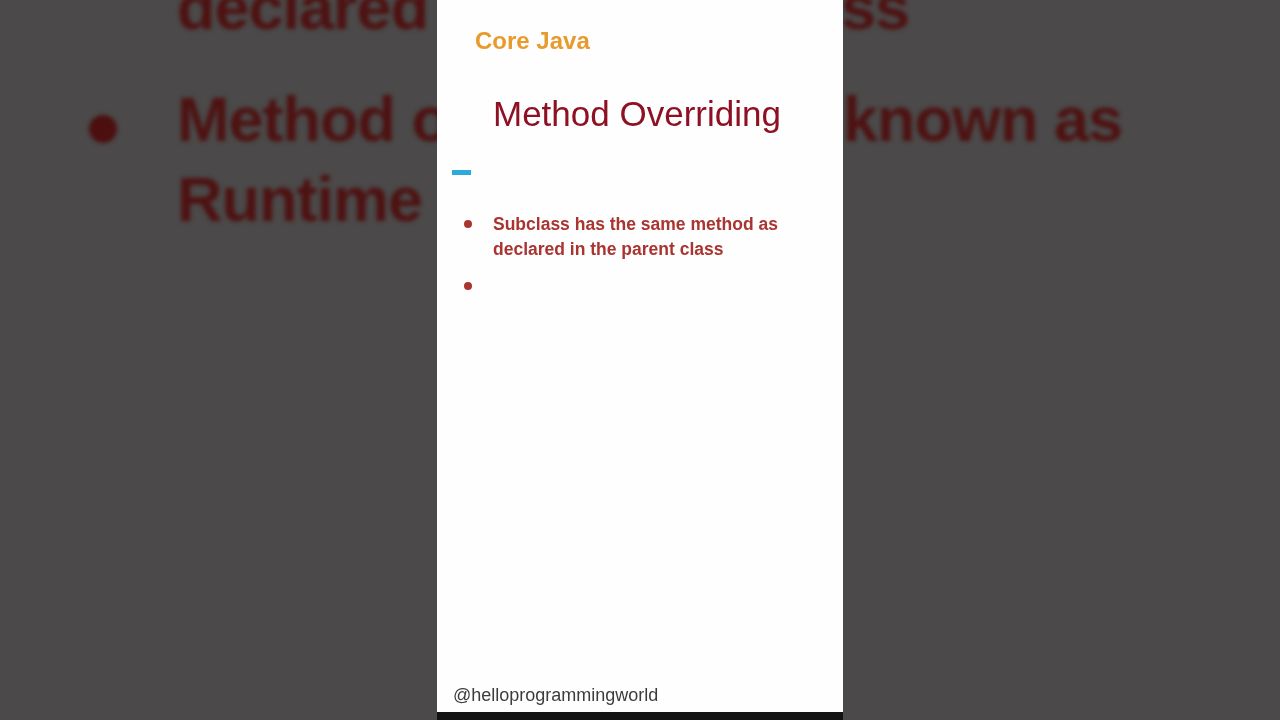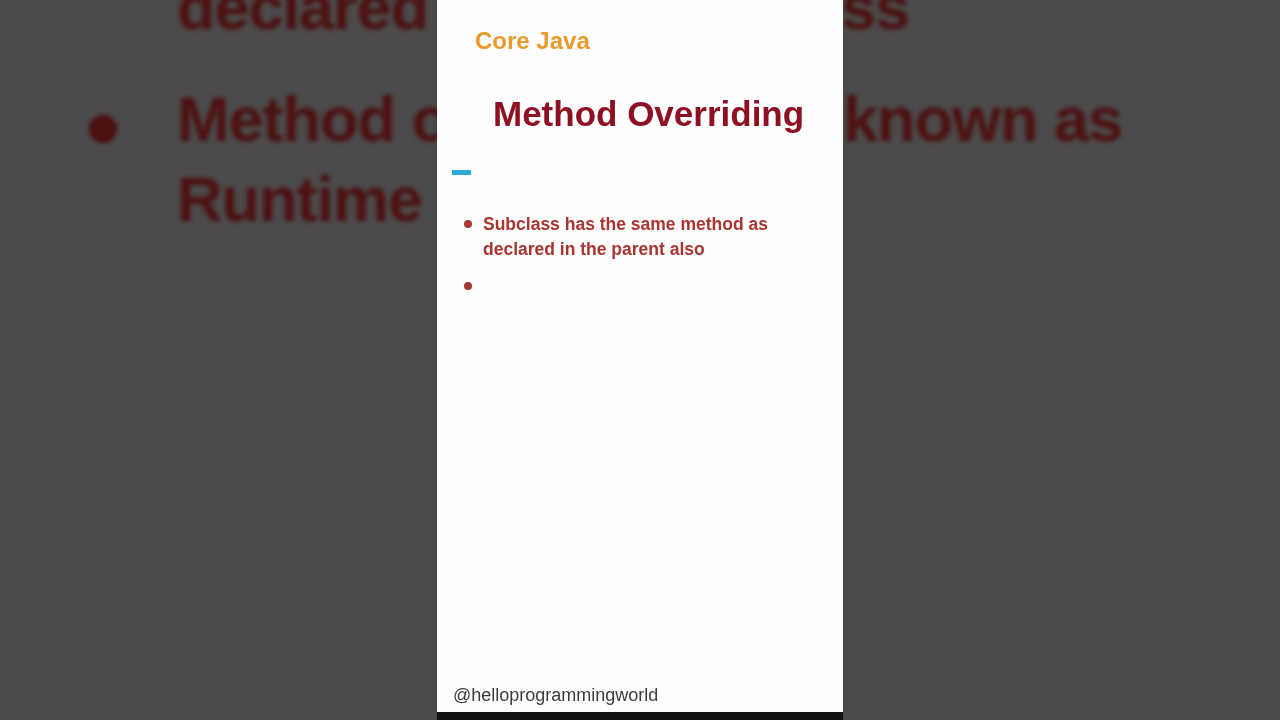--- a/index.html
+++ b/index.html
@@ -66,21 +66,21 @@
     font-size: 24px;
     font-weight: bold;
     color: #E89B2C;
     white-space: nowrap;
   }
   .slide-title {
     position: absolute;
     left: 56px;
     top: 96px;
     font-size: 35px;
-    font-weight: bold;
+    font-weight: normal;
     color: #8E1023;
     line-height: 1;
     white-space: nowrap;
   }
   .title-dash {
     position: absolute;
     left: 15px;
     top: 170px;
     width: 19px;
     height: 5px;
@@ -100,21 +100,21 @@
   }
   .bullet-dot {
     flex: 0 0 auto;
     width: 8px;
     height: 8px;
     border-radius: 50%;
     background: #A93430;
     margin-top: 8px;
   }
   .bullet-text {
-    margin-left: 11px;
+    margin-left: 21px;
     font-size: 17.5px;
     font-weight: bold;
     line-height: 24.5px;
     color: #A93430;
   }
   .bullet-line { white-space: nowrap; }
 
   .watermark {
     position: absolute;
     left: 16px;
@@ -145,21 +145,21 @@
   <div class="slide">
     <div class="slide-tag">Core Java</div>
     <div class="slide-title">Method Overriding</div>
     <div class="title-dash"></div>
 
     <div class="bullet-list">
       <div class="bullet-row">
         <span class="bullet-dot"></span>
         <div class="bullet-text">
           <div class="bullet-line">Subclass has the same method as</div>
-          <div class="bullet-line">declared in the parent also</div>
+          <div class="bullet-line">declared in the parent class</div>
         </div>
       </div>
       <div class="bullet-row">
         <span class="bullet-dot"></span>
       </div>
     </div>
 
     <div class="watermark">@helloprogrammingworld</div>
   </div>
 

